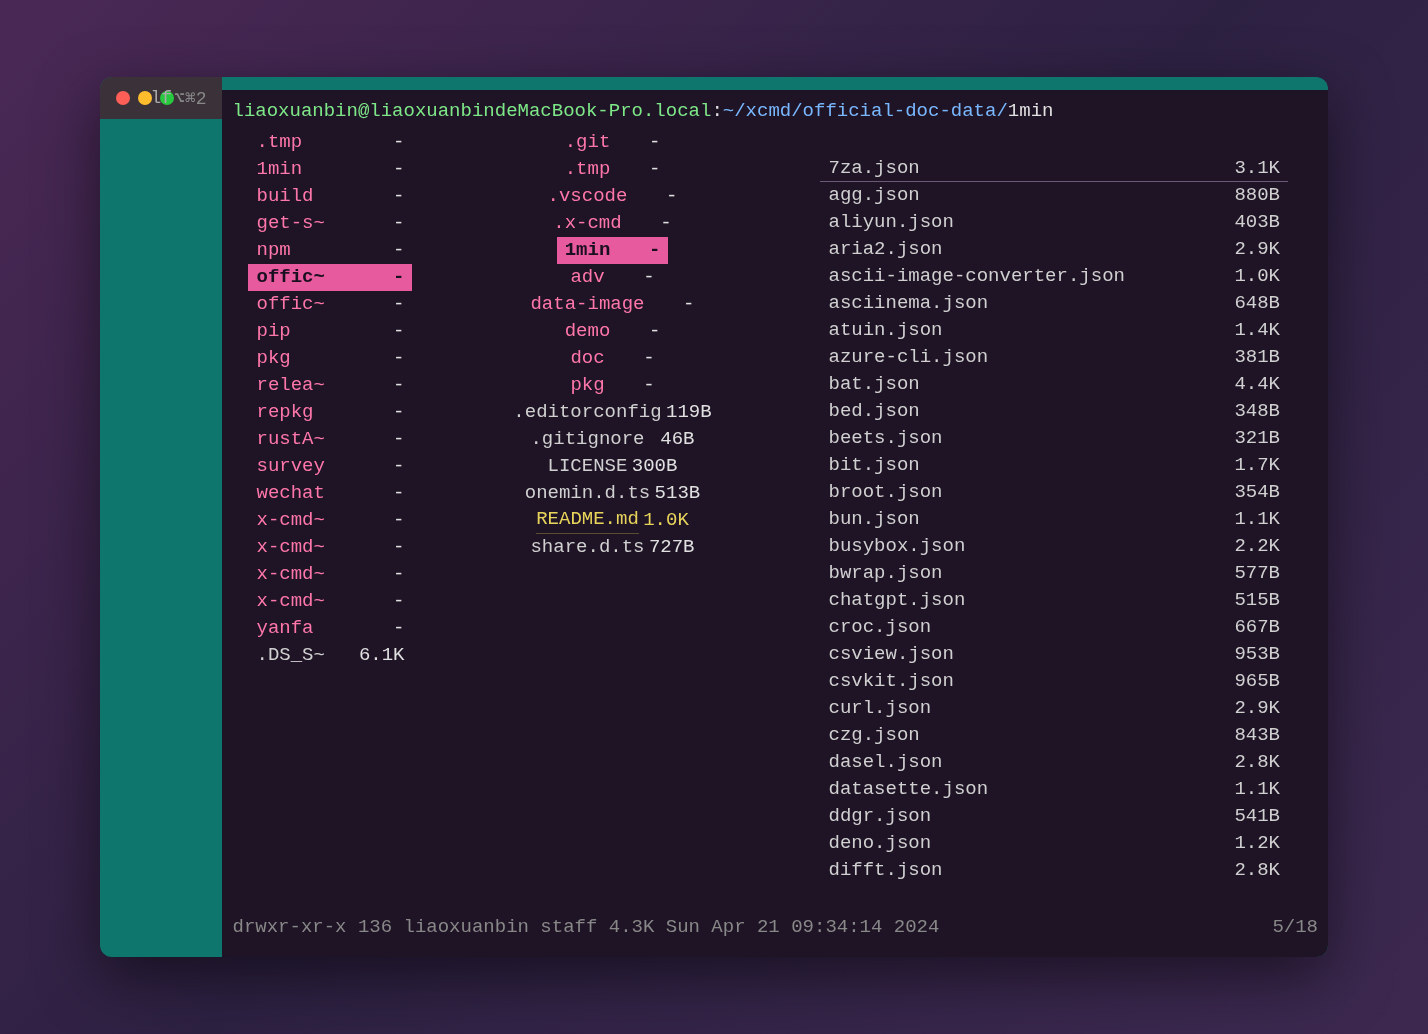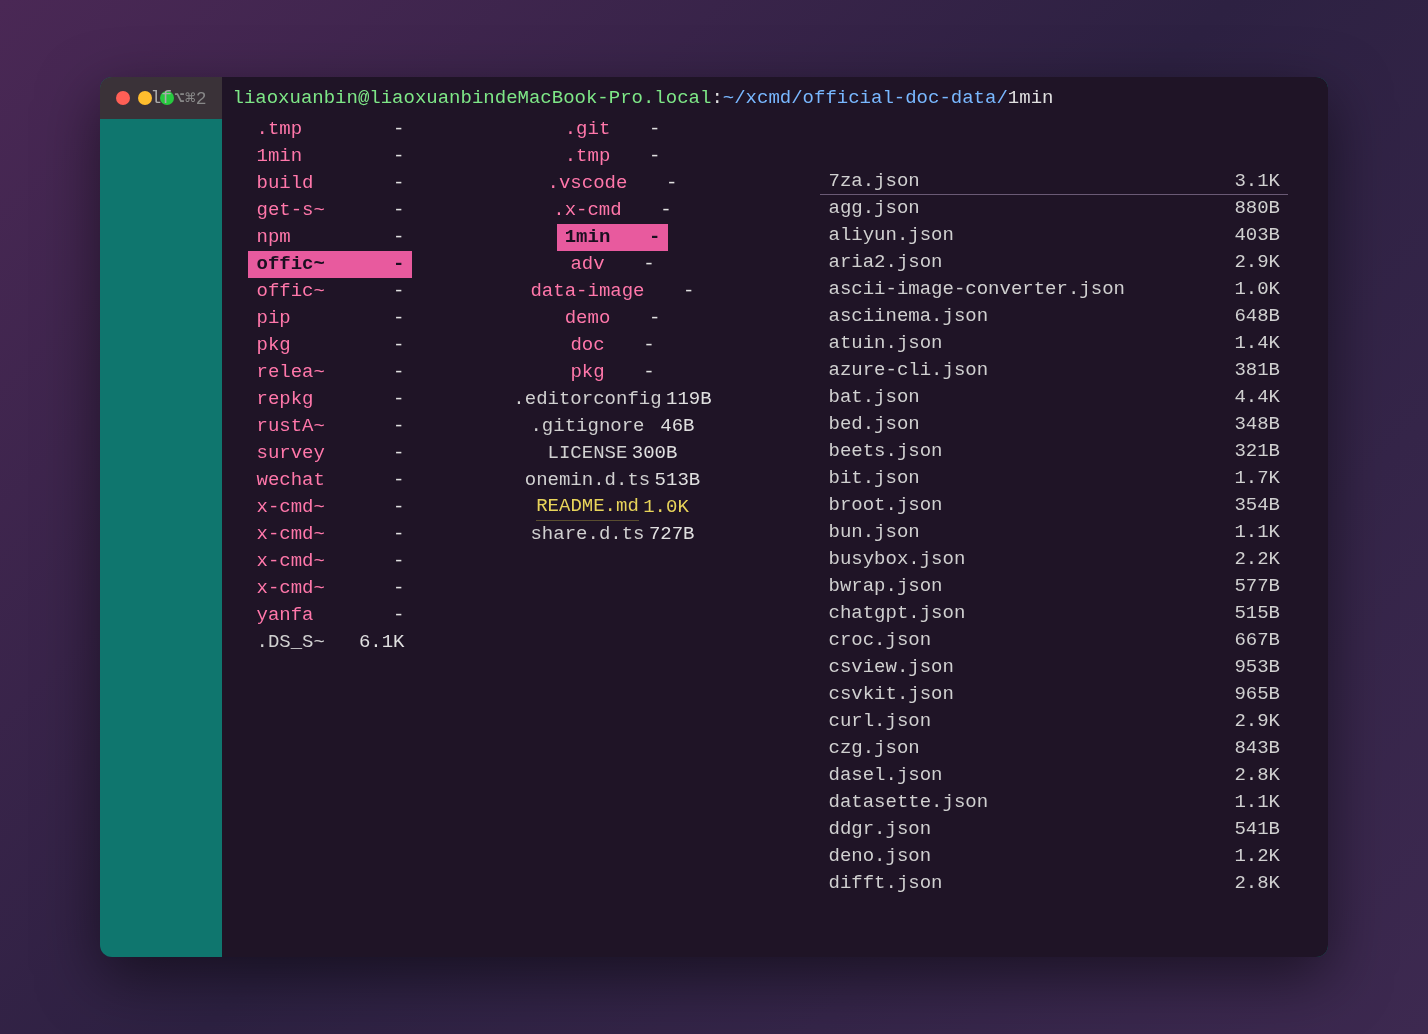--- a/index.html
+++ b/index.html
@@ -62,20 +62,21 @@
     }
     .terminal {
       flex: 1;
       background: #1f1426;
       padding: 8px 0;
       font-size: 19px;
       line-height: 1.42;
       overflow: hidden;
       display: flex;
       flex-direction: column;
+      margin-top: 13px;
     }
     .prompt-line {
       padding: 0 10px 4px 10px;
     }
     .user-host { color: #7ee787; }
     .colon { color: #e0e0e0; }
     .path-base { color: #79b8ff; }
     .path-current { color: #e0e0e0; }
     .columns {
       flex: 1;
@@ -393,14 +394,18 @@
           <div class="row">
             <span class="name">deno.json</span>
             <span class="size">1.2K</span>
           </div>
           <div class="row">
             <span class="name">difft.json</span>
             <span class="size">2.8K</span>
           </div>
         </div>
     </div>
+    <div class="status-bar">
+      <span class="status-left">drwxr-xr-x 136 liaoxuanbin staff 4.3K Sun Apr 21 09:34:14 2024</span>
+      <span class="status-right">5/18</span>
+    </div>
   </div>
 </div>
 
 </body></html>

